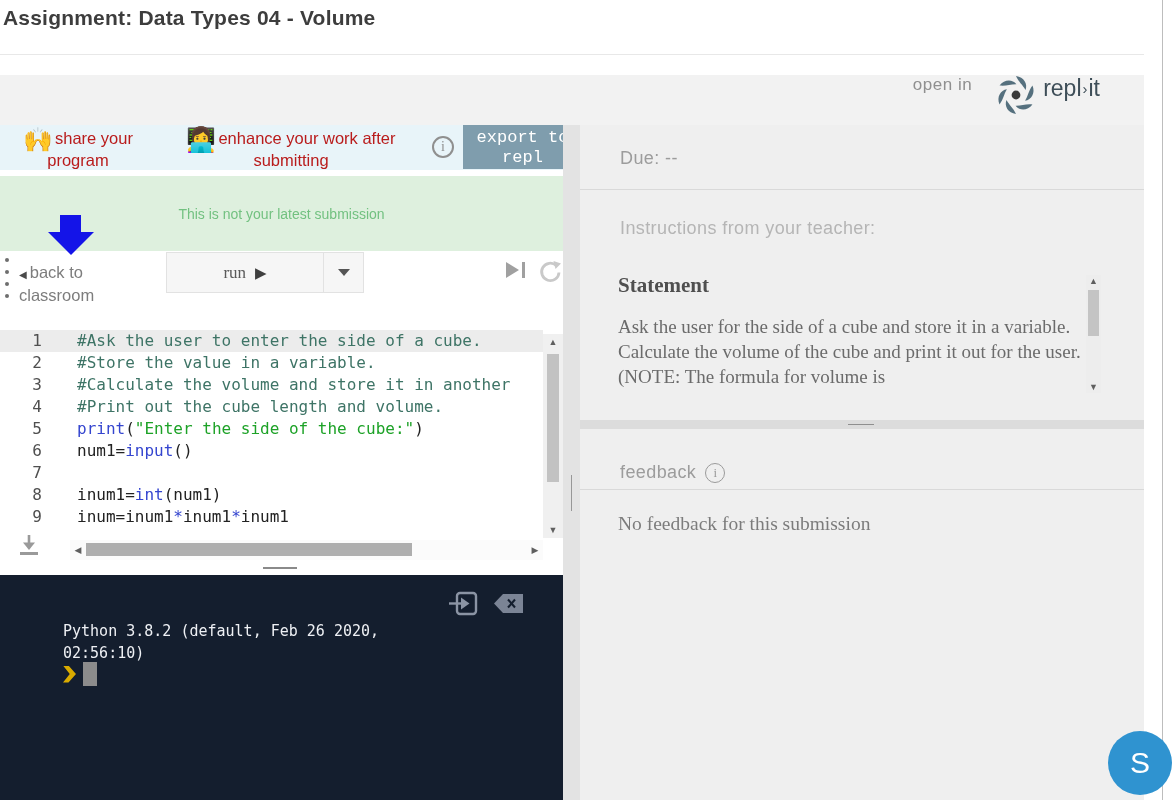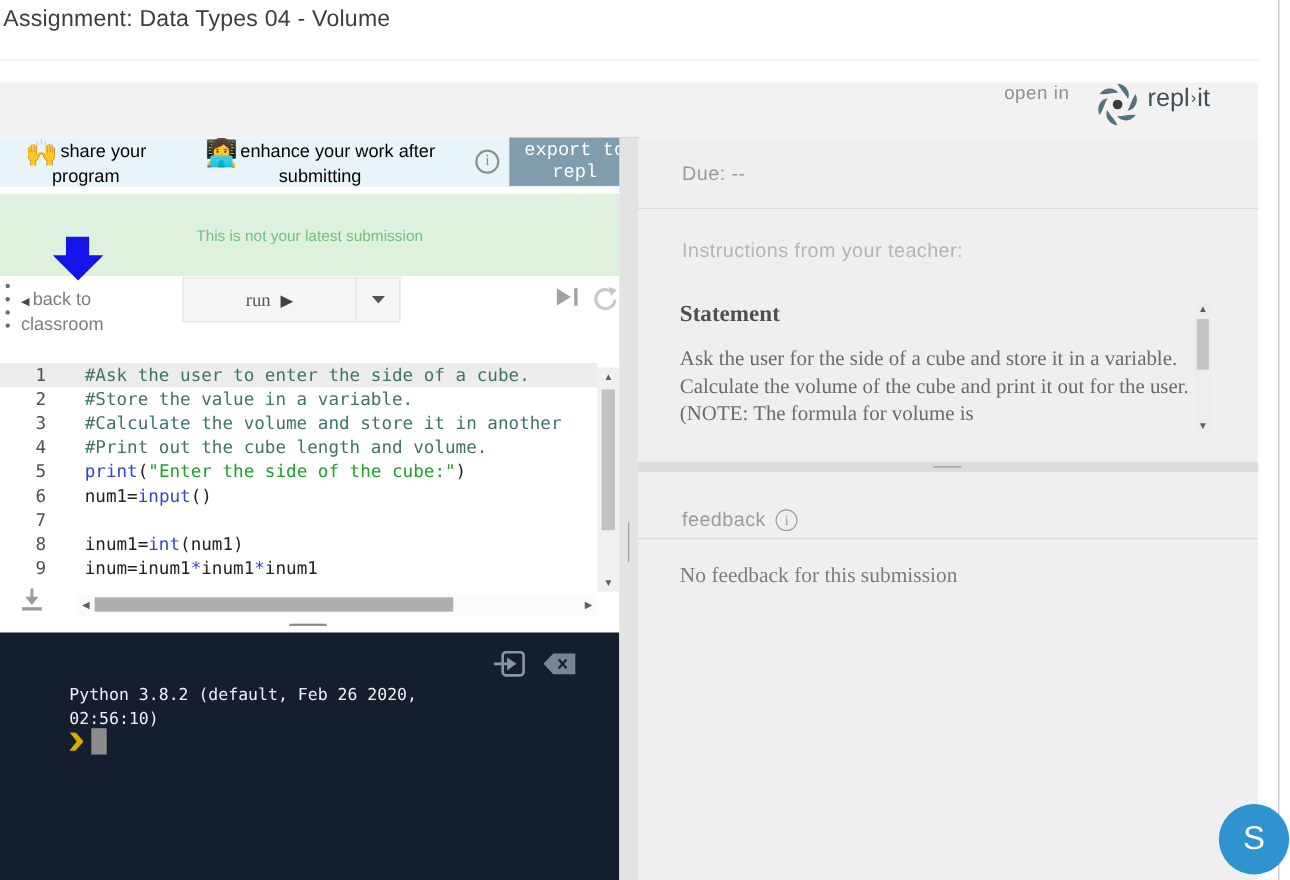--- a/index.html
+++ b/index.html
@@ -1,42 +1,42 @@
 <!DOCTYPE html>
 <html style="--toolbar_bg: #e8f4f9; --export_btn: #7f9dad; --banner_bg: #def0de; --banner_text: #72c180; --arrow_blue: #1414e8; --console_bg: #141e2e; --prompt_yellow: #d9ab00; --avatar_blue: #2f93d0; --tok_comment: #3e7466; --tok_keyword: #3445cf; --tok_string: #1da227;"><head>
 <meta charset="utf-8">
 <style>
   * { margin:0; padding:0; box-sizing:border-box; }
   html,body { width:1173px; height:800px; background:#fff; font-family:"Liberation Sans",sans-serif; overflow:hidden; }
   .abs { position:absolute; }
   #app { position:relative; width:1173px; height:800px; }
 
   
-  #page-title { left:3px; top:6px; font-size:21px; font-weight:400; color:#3d3d3d; letter-spacing:0.2px; }
+  #page-title { left:3px; top:6px; font-size:21px; font-weight:700; color:#3d3d3d; letter-spacing:0.2px; }
   #header-rule { left:0; top:54px; width:1144px; height:1px; background:#e8e8e8; }
 
   
   #openin-bar { left:0; top:75px; width:1144px; height:50px; background:#f2f2f2;
     display:flex; align-items:flex-start; justify-content:flex-end; padding-right:44px; cursor:pointer; }
   #openin-text { font-size:17px; color:#8f8f8f; margin-right:24px; letter-spacing:0.5px; }
   #repl-logo { width:40px; height:40px; margin-right:7px; }
   #brand { font-size:23px; color:#3e4e58; }
   #brand .sep { font-size:15px; position:relative; top:-2px; margin:0 1px; }
 
   
   #left-panel { left:0; top:125px; width:563px; height:675px; background:#fff; }
   #v-divider { left:563px; top:125px; width:17px; height:675px; background:#e3e3e3; }
   #v-divider-handle { left:8px; top:350px; width:1px; height:36px; background:#979797; position:absolute; }
   #right-panel { left:580px; top:125px; width:564px; height:675px; background:#efefef; }
   #right-gutter { left:1144px; top:0; width:29px; height:800px; background:#fff; }
   #right-gutter::after { content:""; position:absolute; left:18px; top:0; width:1px; height:800px; background:#bdbdbd; }
 
   
   #toolbar { position:absolute; left:0; top:0; width:563px; height:45px; background:var(--toolbar_bg,#e8f4f9); }
-  .tb-item { position:absolute; text-align:center; font-size:16.5px; line-height:20px; color:#000000; }
+  .tb-item { position:absolute; text-align:center; font-size:16.5px; line-height:20px; color:#b91c1c; }
   .tb-emoji { font-size:24px; vertical-align:-4px; margin-right:2px; }
   #tb-share { left:10px; top:3px; width:136px; }
   #tb-enhance { left:164px; top:3px; width:254px; }
   #tb-info { position:absolute; left:432px; top:11px; width:22px; height:22px; border:2px solid #8f8f8f; border-radius:50%;
     color:#8f8f8f; font-family:"Liberation Serif",serif; font-size:14px; line-height:18px; text-align:center; cursor:pointer; }
   #tb-export { position:absolute; left:463px; top:0; width:119px; height:44px; background:var(--export_btn,#7f9dad);
     color:#fff; font-size:17px; line-height:20px; text-align:center; border:none; padding-top:2px; cursor:pointer; font-family:Liberation Mono, monospace; }
 
   
   #banner { position:absolute; left:0; top:51px; width:563px; height:75px; background:var(--banner_bg,#def0de);

